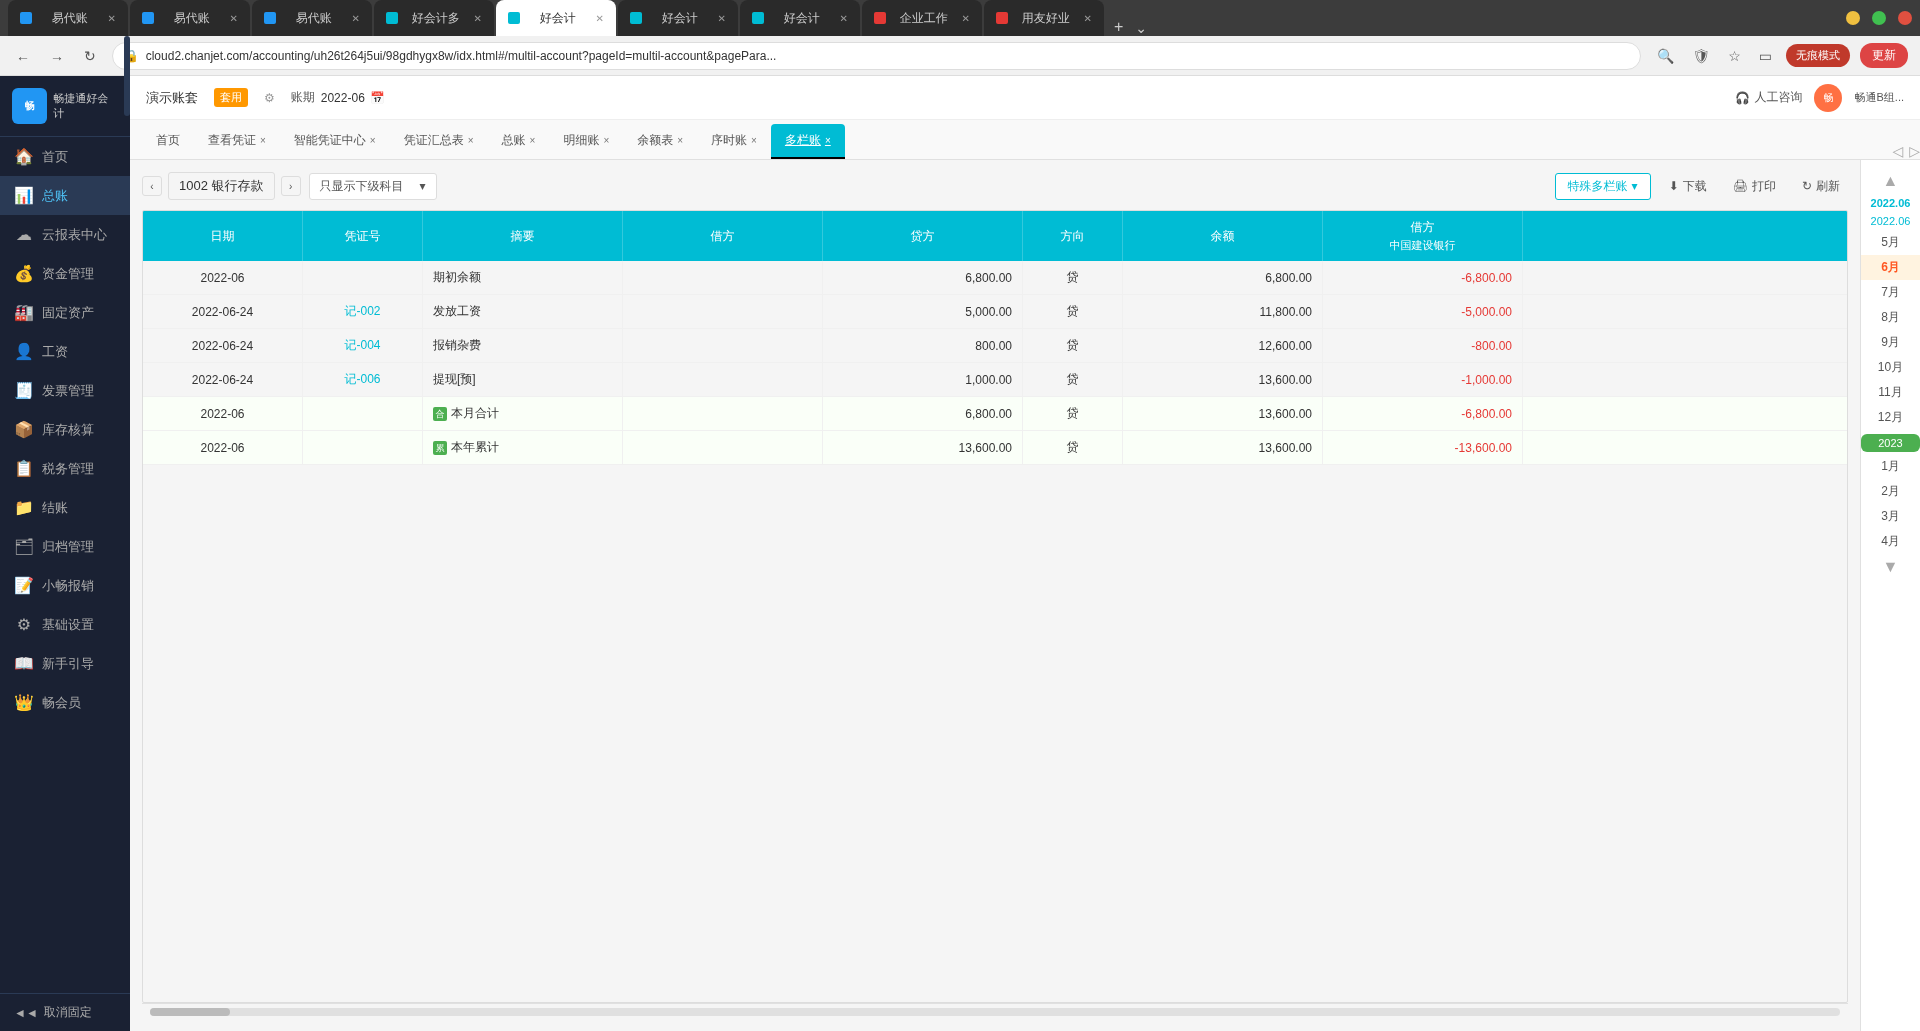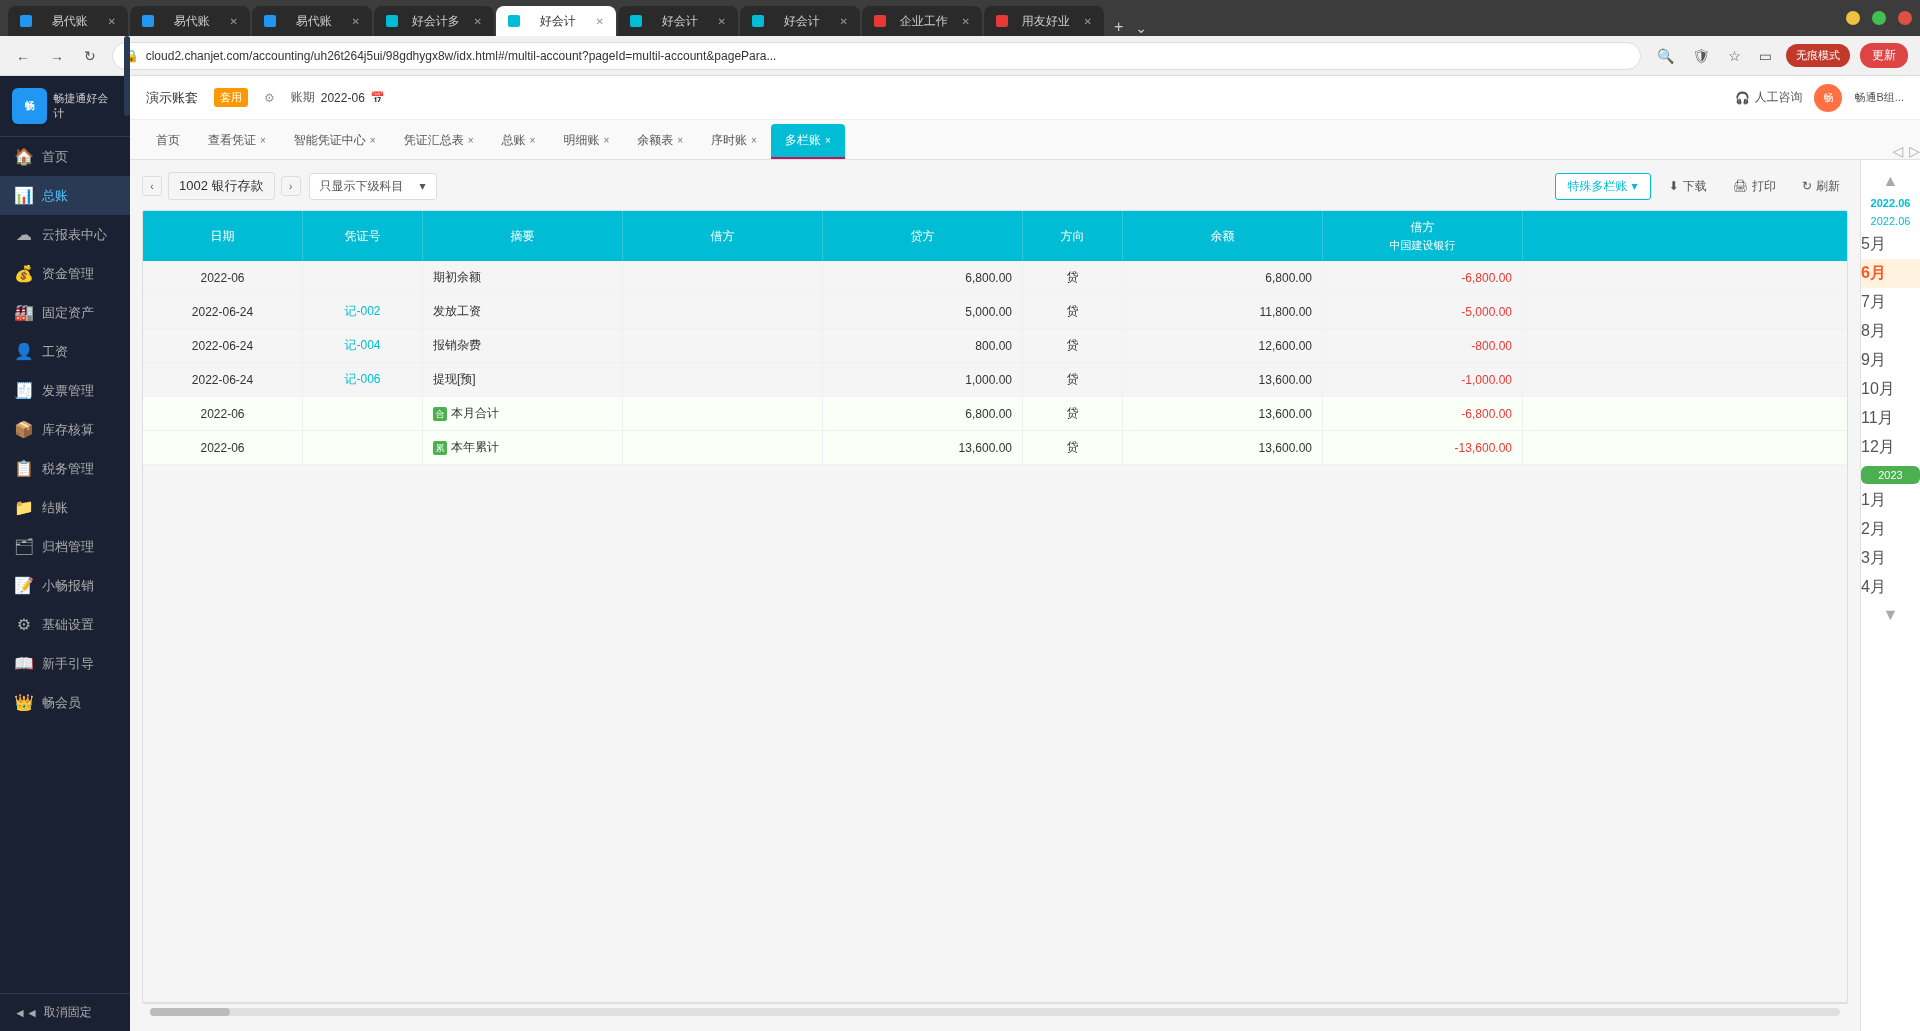--- a/index.html
+++ b/index.html
@@ -1,21 +1,21 @@
 <!DOCTYPE html>
 <html><head>
   <meta charset="utf-8">
   <style>
     * { box-sizing: border-box; margin: 0; padding: 0; }
     body { font-family: 'Microsoft YaHei', Arial, sans-serif; font-size: 12px; background: #f5f5f5; overflow: hidden; width: 1920px; height: 1031px; }
 
     
     .browser-chrome { background: #3c3c3c; height: 36px; display: flex; align-items: center; padding: 0 8px; }
     .tab-bar { display: flex; align-items: flex-end; flex: 1; height: 36px; }
-    .tab { display: flex; align-items: center; padding: 0 12px; height: 30px; border-radius: 8px 8px 0 0; font-size: 12px; color: #ccc; background: #2a2a2a; margin-right: 2px; cursor: pointer; white-space: nowrap; gap: 6px; min-width: 120px; justify-content: space-between; }
+    .tab { display: flex; align-items: center; padding: 0 12px; height: 36px; border-radius: 8px 8px 0 0; font-size: 12px; color: #ccc; background: #2a2a2a; margin-right: 2px; cursor: pointer; white-space: nowrap; gap: 6px; min-width: 120px; justify-content: space-between; }
     .tab.active { background: #fff; color: #333; }
     .tab-close { color: #999; font-size: 10px; cursor: pointer; }
     .browser-controls { display: flex; align-items: center; gap: 12px; margin-left: 8px; }
 
     
     .address-bar-row { background: #f1f1f1; height: 40px; display: flex; align-items: center; padding: 0 12px; gap: 12px; border-bottom: 1px solid #ddd; }
     .nav-btn { color: #555; font-size: 14px; cursor: pointer; padding: 4px; }
     .address-bar { flex: 1; height: 28px; background: #fff; border: 1px solid #ddd; border-radius: 14px; display: flex; align-items: center; padding: 0 12px; font-size: 12px; color: #333; }
     .address-bar-right { display: flex; align-items: center; gap: 10px; }
     .update-btn { background: #d44; color: #fff; border: none; border-radius: 12px; padding: 4px 12px; font-size: 12px; cursor: pointer; }
@@ -44,21 +44,21 @@
     .badge-use { background: #ff9800; color: #fff; padding: 2px 6px; border-radius: 3px; font-size: 11px; }
     .gear-icon { color: #999; cursor: pointer; }
     .period-info { display: flex; align-items: center; gap: 6px; font-size: 12px; color: #555; }
     .top-bar-right { margin-left: auto; display: flex; align-items: center; gap: 12px; }
     .service-btn { display: flex; align-items: center; gap: 4px; color: #555; font-size: 12px; cursor: pointer; }
     .user-avatar { width: 28px; height: 28px; background: #ff7043; border-radius: 50%; display: flex; align-items: center; justify-content: center; color: #fff; font-size: 10px; }
 
     
     .tab-nav { height: 40px; background: #f9f9f9; border-bottom: 1px solid #e0e0e0; display: flex; align-items: flex-end; padding-left: 12px; }
     .nav-tab { padding: 8px 14px; font-size: 12px; cursor: pointer; color: #555; border-bottom: 2px solid transparent; white-space: nowrap; display: flex; align-items: center; gap: 4px; }
-    .nav-tab.active { background: #00bcd4; color: #fff; border-radius: 4px 4px 0 0; border-bottom: 2px solid #be185d; }
+    .nav-tab.active { background: #00bcd4; color: #fff; border-radius: 4px 4px 0 0; border-bottom: 2px solid #000000; text-decoration: underline; }
     .nav-tab .tab-x { font-size: 10px; color: #777; cursor: pointer; }
     .nav-tab.active .tab-x { color: #fff; }
 
     
     .content-area { display: flex; flex: 1; overflow: hidden; }
     .main-panel { flex: 1; display: flex; flex-direction: column; overflow: hidden; padding: 12px; }
 
     
     .toolbar { display: flex; align-items: center; gap: 8px; margin-bottom: 10px; }
     .account-nav { display: flex; align-items: center; gap: 6px; }
@@ -77,21 +77,21 @@
     .table-body { overflow-y: auto; }
     .table-row { display: grid; grid-template-columns: 160px 120px 200px 200px 200px 100px 200px 200px; border-bottom: 1px solid #f0f0f0; }
     .td { padding: 8px 10px; font-size: 12px; border-right: 1px solid #f0f0f0; display: flex; align-items: center; justify-content: center; color: #333; }
     .td.left { justify-content: flex-start; }
     .td.right { justify-content: flex-end; }
     .td a { color: #00bcd4; text-decoration: none; cursor: pointer; }
     .summary-tag { display: inline-block; width: 14px; height: 14px; background: #4CAF50; color: #fff; font-size: 9px; border-radius: 2px; text-align: center; line-height: 14px; margin-right: 4px; }
 
     
     .right-sidebar { width: 60px; background: #fff; border-left: 1px solid #e0e0e0; display: flex; flex-direction: column; align-items: center; padding: 8px 0; }
-    .rs-month { font-size: 16px; color: #555; padding: 4px 0; cursor: pointer; width: 100%; text-align: left; }
+    .rs-month { font-size: 12px; color: #555; padding: 4px 0; cursor: pointer; width: 100%; text-align: center; }
     .rs-month.active { color: #ff5722; font-weight: bold; background: #fff3e0; }
     .rs-arrow { font-size: 16px; color: #aaa; cursor: pointer; padding: 4px; }
 
     
     .bottom-bar { height: 16px; background: #f5f5f5; border-top: 1px solid #e0e0e0; display: flex; align-items: center; }
     .scrollbar-track { flex: 1; height: 8px; background: #e0e0e0; border-radius: 4px; margin: 0 8px; }
     .scrollbar-thumb { width: 80px; height: 8px; background: #bbb; border-radius: 4px; }
     .win-btn { width: 14px; height: 14px; border-radius: 50%; cursor: pointer; display: flex; align-items: center; justify-content: center; font-size: 8px; color: transparent; }
     .win-min { background: #f0c040; }
     .win-max { background: #40c050; }

